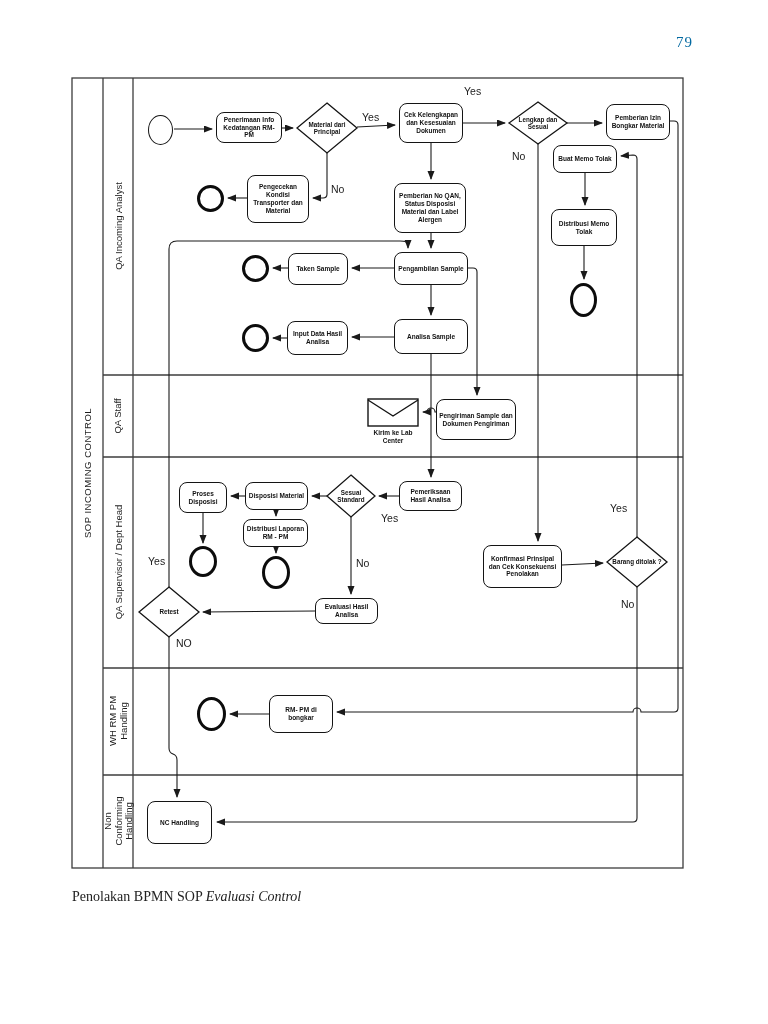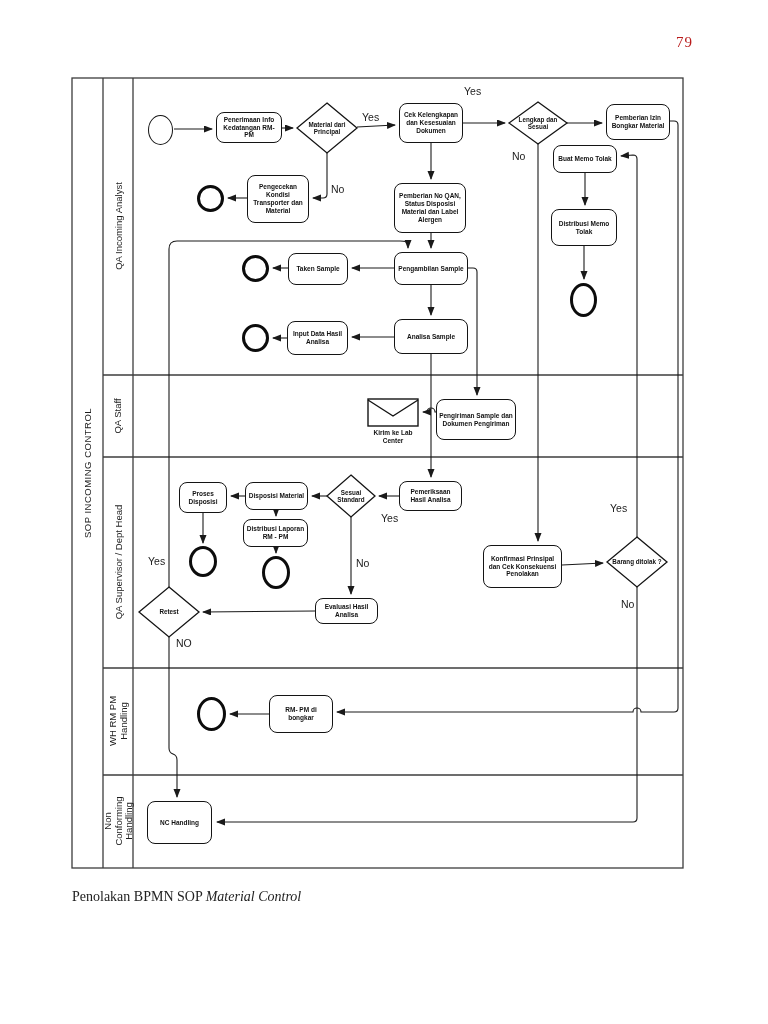--- a/index.html
+++ b/index.html
@@ -1,19 +1,19 @@
 <!DOCTYPE html>
 <html><head>
 <meta charset="utf-8">
 <style>
   html,body{margin:0;padding:0;background:#e8e8e8;}
   .page{position:relative;width:768px;height:1024px;background:#ffffff;overflow:hidden;
         font-family:"Liberation Sans",sans-serif;}
   .page-number{position:absolute;left:676px;top:34px;width:34px;text-align:left;
-        font:15px "Liberation Serif",serif;color:#b91c1c;letter-spacing:1px;}
+        font:15px "Liberation Serif",serif;color:#0369a1;letter-spacing:1px;}
   svg.diag{position:absolute;left:0;top:0;z-index:1;}
   .task{position:absolute;z-index:2;background:#fff;border:1.3px solid #141414;border-radius:8px;
         display:flex;align-items:center;justify-content:center;text-align:center;
         font:bold 6.5px/1.2 "Liberation Sans",sans-serif;color:#111;
         padding:1px 2px;box-sizing:border-box;}
   .freelabel{position:absolute;z-index:2;display:flex;align-items:flex-start;justify-content:center;
         text-align:center;font:bold 6.5px/1.25 "Liberation Sans",sans-serif;color:#111;}
   .dlabel{position:absolute;z-index:2;display:flex;align-items:center;justify-content:center;
         text-align:center;font:bold 6.3px/1.15 "Liberation Sans",sans-serif;color:#111;}
   .evt{position:absolute;z-index:2;background:#fff;border-radius:50%;box-sizing:border-box;}
@@ -169,16 +169,16 @@
   <div class="flowlabel" style="left:464px;top:86px;">Yes</div>
   <div class="flowlabel" style="left:512px;top:151px;">No</div>
   <div class="flowlabel" style="left:381px;top:513px;">Yes</div>
   <div class="flowlabel" style="left:356px;top:558px;">No</div>
   <div class="flowlabel" style="left:148px;top:556px;">Yes</div>
   <div class="flowlabel" style="left:176px;top:638px;">NO</div>
   <div class="flowlabel" style="left:610px;top:503px;">Yes</div>
   <div class="flowlabel" style="left:621px;top:599px;">No</div>
 
   <div class="caption">
-    <span>Penolakan BPMN SOP </span><span class="it">Material Control</span>
+    <span>Penolakan BPMN SOP </span><span class="it">Evaluasi Control</span>
   </div>
 
 </div>
 
 </body></html>

